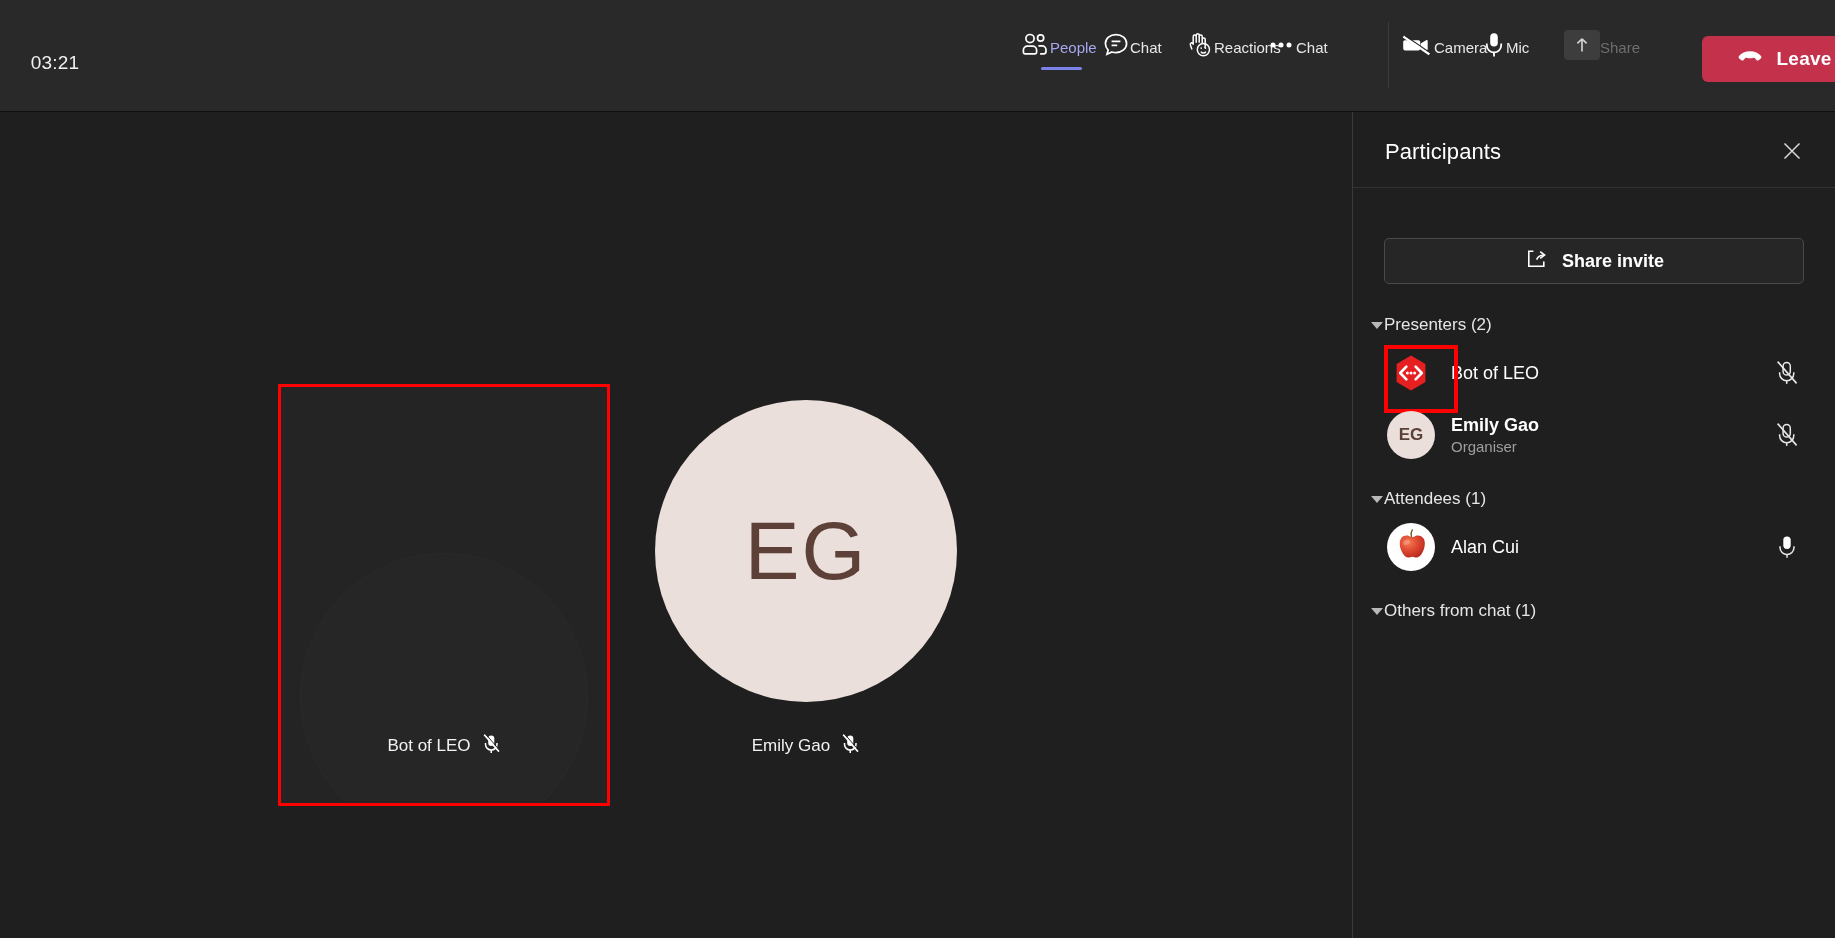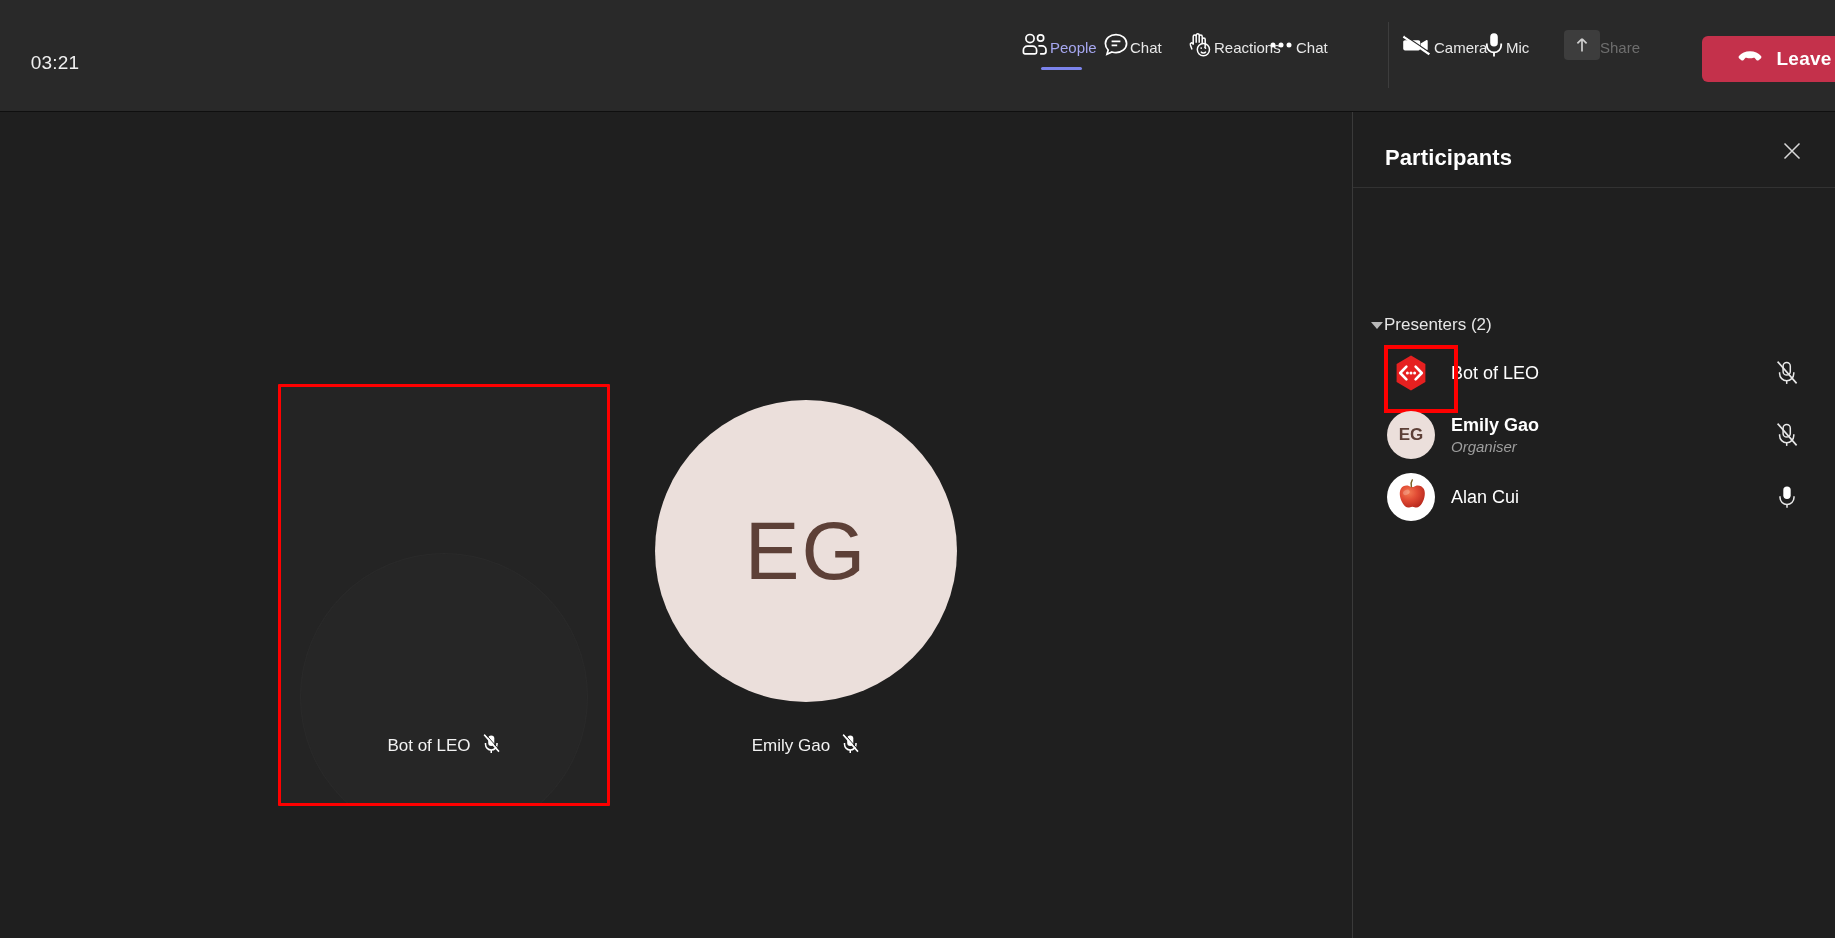--- a/index.html
+++ b/index.html
@@ -105,21 +105,21 @@
   
   .sidebar {
     position:absolute; left:1353px; top:112px; width:482px; height:826px;
     background:#1f1f1f;
   }
   .sb-header {
     position:absolute; left:0; top:0; width:482px; height:76px;
     border-bottom:1px solid #323232;
   }
   .sb-title {
-    position:absolute; left:32px; top:33px; font-size:22px; font-weight:bold;
+    position:absolute; left:32px; top:27px; font-size:22px; font-weight:normal;
     color:#ffffff; letter-spacing:.1px;
   }
   .sb-close {
     position:absolute; right:26px; top:22px; width:34px; height:34px;
     display:flex; align-items:center; justify-content:center; cursor:pointer;
   }
   .share-invite {
     position:absolute; left:31px; top:126px; width:420px; height:46px;
     border:1px solid #4a4a4a; border-radius:5px; background:#262626;
     display:flex; align-items:center; justify-content:center; gap:14px;
@@ -154,21 +154,21 @@
     width:48px; height:48px; display:flex; align-items:center; justify-content:center;
   }
   .ds-badge {
     position:absolute; right:-3px; bottom:-2px; width:19px; height:19px;
     border-radius:50%; background:#3b3b3b; border:2px solid #1f1f1f;
     display:flex; align-items:center; justify-content:center;
   }
   .pmeta { margin-left:16px; display:flex; flex-direction:column; justify-content:center; }
   .pname { font-size:18px; color:#ffffff; font-weight:bold; line-height:1.25; }
   .pname.plain { font-weight:normal; }
-  .prole { font-size:15px; color:#9e9e9e; line-height:1.3;font-style:italic; }
+  .prole { font-size:15px; color:#9e9e9e; line-height:1.3; }
   .pmic {
     position:absolute; right:34px; top:50%; transform:translateY(-50%);
     width:28px; height:28px; display:flex; align-items:center; justify-content:center;
   }
   .row-hl {
     position:absolute; left:-3px; top:-4px; width:74px; height:68px;
     border:4px solid #fe0000; pointer-events:none;
   }
 </style>
 </head>
@@ -327,20 +327,30 @@
 
     <div class="sb-header">
       <span class="sb-title">Participants</span>
       <span class="sb-close">
         <svg width="22" height="22" viewBox="0 0 22 22" stroke="#d8d8d8" stroke-width="1.5">
           <path d="M3.5 3.5l15 15M18.5 3.5l-15 15"></path>
         </svg>
       </span>
     </div>
 
+    <div class="share-invite">
+      <span>
+        <svg width="24" height="24" viewBox="0 0 24 24" fill="none" stroke="#ffffff" stroke-width="1.6">
+          <path d="M9.4 4.2H4.8v15h15v-4.6"></path>
+          <path d="M12.6 12.6c1.6-3.4 4.4-4.6 7.4-4.6"></path>
+          <path d="M16.2 4.6L20.6 8l-4.4 3.4"></path>
+        </svg>
+      </span>
+      <span class="share-invite-lbl">Share invite</span>
+    </div>
 
     <div class="sb-list">
 
       <div class="sec-head">
         <span class="caret"></span>
         <span class="sec-lbl">Presenters (2)</span>
       </div>
 
       <div class="prow">
         <div class="av av-hex">
@@ -377,20 +387,24 @@
         <span class="pmic">
           <svg width="26" height="28" viewBox="0 0 26 28" fill="none" stroke="#e8e8e8" stroke-width="1.5">
             <rect x="9.1" y="3.6" width="7.2" height="12.4" rx="3.6"></rect>
             <path d="M5.6 13.2v1.4a7.1 7.1 0 0 0 14.2 0v-1.4"></path>
             <path d="M12.7 21.7v3.2"></path>
             <path d="M3.6 2.6L22.6 24.4" stroke="#e8e8e8" stroke-width="1.6"></path>
           </svg>
         </span>
       </div>
 
+      <div class="sec-head" style="margin-top:16px;">
+        <span class="caret"></span>
+        <span class="sec-lbl">Attendees (1)</span>
+      </div>
 
       <div class="prow">
         <div class="av av-apple">
           <svg width="46" height="46" viewBox="0 0 60 60">
             <defs>
               <radialGradient id="ap2" cx="35%" cy="32%" r="72%">
                 <stop offset="0%" stop-color="#f47b52"></stop>
                 <stop offset="48%" stop-color="#e14b34"></stop>
                 <stop offset="100%" stop-color="#b92a1e"></stop>
               </radialGradient>
@@ -405,17 +419,21 @@
         </div>
         <span class="pmic">
           <svg width="22" height="28" viewBox="0 0 22 28" fill="none" stroke="#e8e8e8" stroke-width="1.5">
             <rect x="7.3" y="3.4" width="7.4" height="12.6" rx="3.7" fill="#ffffff" stroke="none"></rect>
             <path d="M4 13.2v1.3a7 7 0 0 0 14 0v-1.3"></path>
             <path d="M11 21.6v3.2"></path>
           </svg>
         </span>
       </div>
 
+      <div class="sec-head" style="margin-top:16px;">
+        <span class="caret"></span>
+        <span class="sec-lbl">Others from chat (1)</span>
+      </div>
 
 
     </div>
   </div>
 </div>
 
 </body></html>

